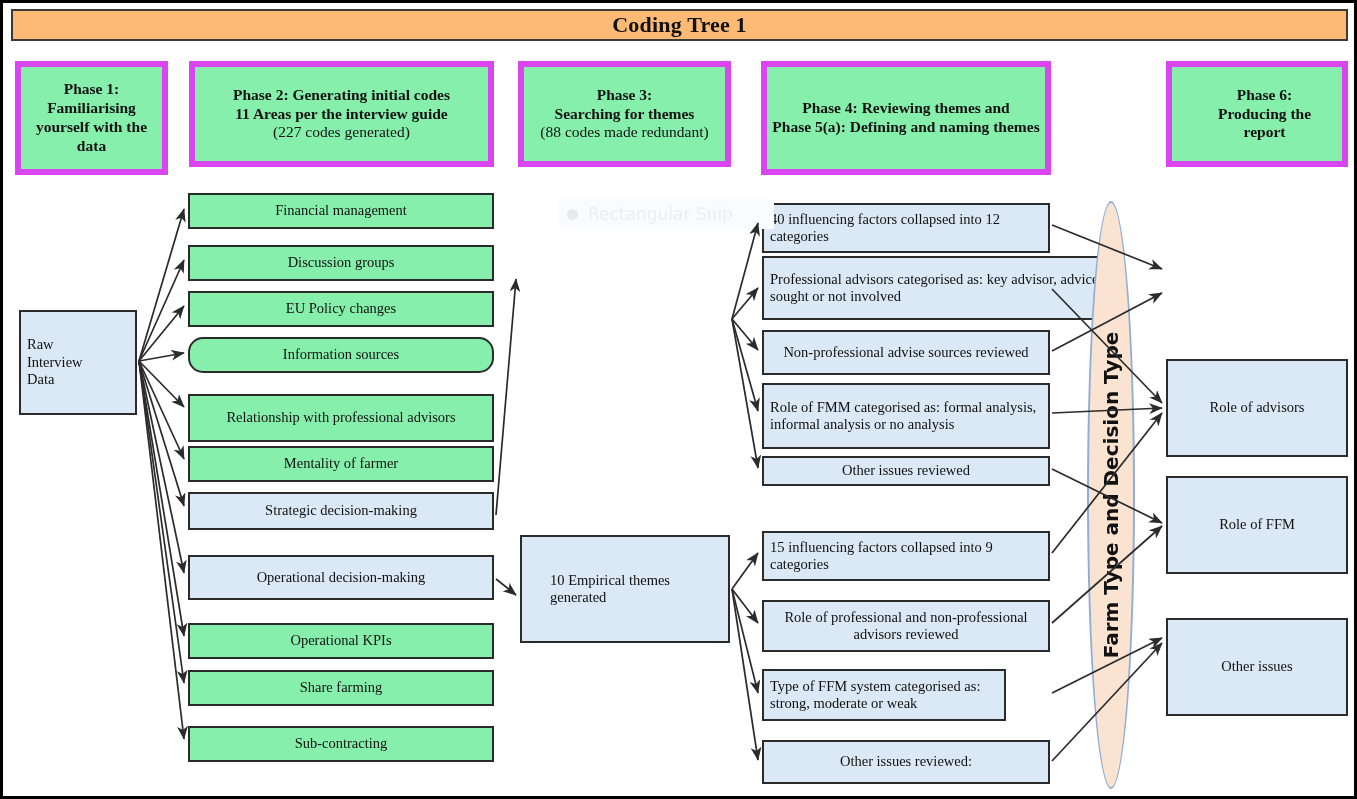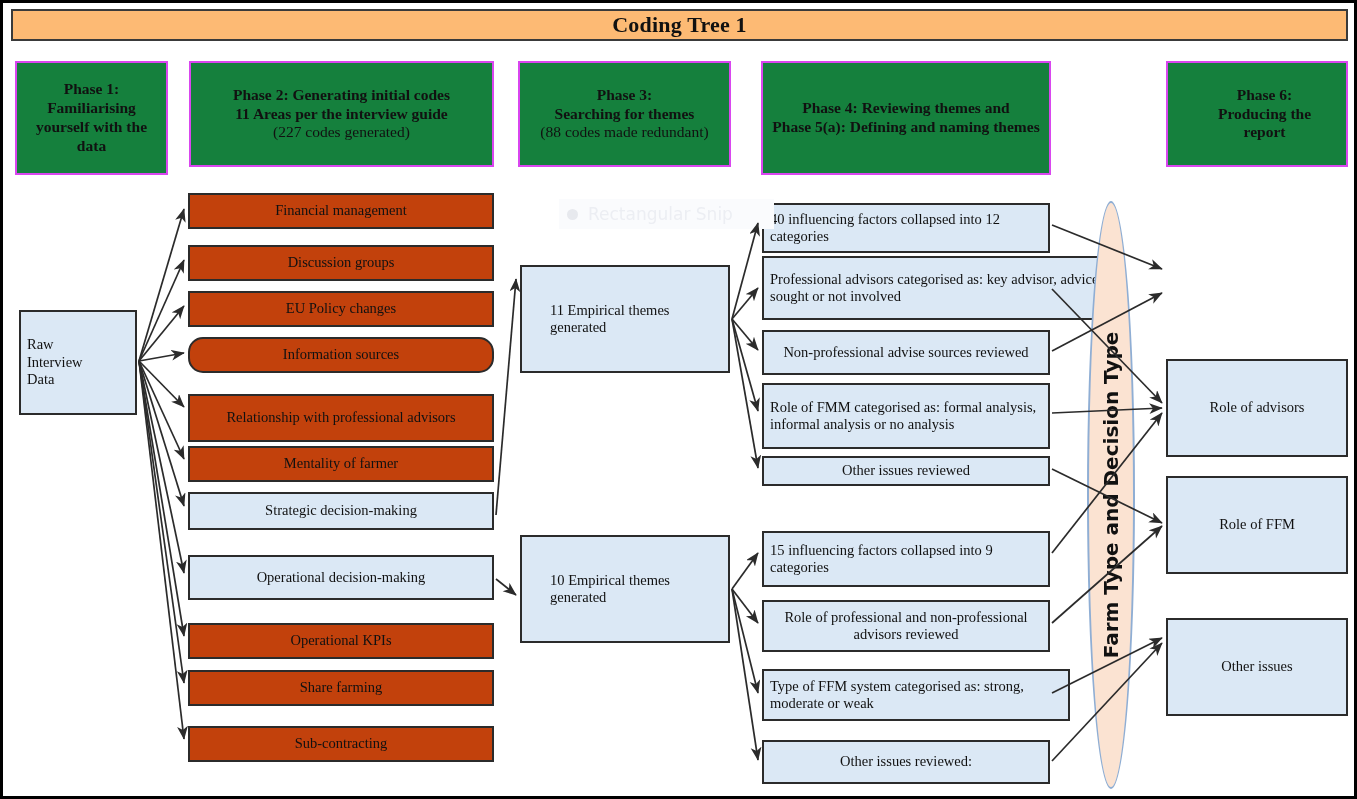--- a/index.html
+++ b/index.html
@@ -16,30 +16,30 @@
   #title-bar{
     position:absolute;left:8px;top:6px;width:1337px;height:32px;
     background:#fdba74;border:2px solid #3a3a3a;box-sizing:border-box;
     display:flex;align-items:center;justify-content:center;
   }
   #title-bar .t{
     font-size:22px;font-weight:bold;color:#111;letter-spacing:.2px;
   }
   
   .phase-box{
-    position:absolute;background:#15803d;border:2px solid #d946ef;
+    position:absolute;background:#86efac;border:6px solid #d946ef;
     box-sizing:border-box;display:flex;align-items:center;justify-content:center;
     text-align:center;font-weight:bold;font-size:15.5px;color:#111;line-height:1.22;
     padding:3px 5px;
   }
   .phase-box .sub{font-weight:normal;}
   
   .node{
     position:absolute;box-sizing:border-box;
-    border:2px solid #2b2b2b;background:#c2410c;
+    border:2px solid #2b2b2b;background:#86efac;
     display:flex;align-items:center;
     font-size:14.5px;color:#111;line-height:1.2;
     padding:2px 6px;
   }
   .node.blue{background:#dbe8f5;}
   .node.center{justify-content:center;text-align:center;}
   .node.left{justify-content:flex-start;text-align:left;}
   
   #ellipse{
     position:absolute;left:1084px;top:198px;width:48px;height:588px;
@@ -127,32 +127,31 @@
   <div class="node center" style="left:185px;top:288px;width:306px;height:36px;">EU Policy changes</div>
   <div class="node center" style="left:185px;top:334px;width:306px;height:36px;border-radius:15px;">Information sources</div>
   <div class="node center" style="left:185px;top:391px;width:306px;height:48px;">Relationship with professional advisors</div>
   <div class="node center" style="left:185px;top:443px;width:306px;height:36px;">Mentality of farmer</div>
   <div class="node blue center" style="left:185px;top:489px;width:306px;height:38px;">Strategic decision-making</div>
   <div class="node blue center" style="left:185px;top:552px;width:306px;height:45px;">Operational decision-making</div>
   <div class="node center" style="left:185px;top:620px;width:306px;height:36px;">Operational KPIs</div>
   <div class="node center" style="left:185px;top:667px;width:306px;height:36px;">Share farming</div>
   <div class="node center" style="left:185px;top:723px;width:306px;height:36px;">Sub-contracting</div>
 
-  <div class="node blue left" style="left:517px;top:262px;width:210px;height:108px;padding-left:28px;">11 Empirical themes generated</div>
   <div class="node blue left" style="left:517px;top:532px;width:210px;height:108px;padding-left:28px;">10 Empirical themes generated</div>
 
   <div class="node blue left" style="left:759px;top:200px;width:288px;height:50px;">40 influencing factors collapsed into 12 categories</div>
   <div class="node blue left" style="left:759px;top:253px;width:348px;height:64px;">Professional advisors categorised as: key advisor, advice sought or not involved</div>
   <div class="node blue center" style="left:759px;top:327px;width:288px;height:45px;">Non-professional advise sources reviewed</div>
   <div class="node blue left" style="left:759px;top:380px;width:288px;height:66px;">Role of FMM categorised as: formal analysis, informal analysis or no analysis</div>
   <div class="node blue center" style="left:759px;top:453px;width:288px;height:30px;">Other issues reviewed</div>
 
-  <div class="node blue left" style="left:759px;top:528px;width:288px;height:56px;">15 influencing factors collapsed into 9 categories</div>
+  <div class="node blue left" style="left:759px;top:528px;width:288px;height:50px;">15 influencing factors collapsed into 9 categories</div>
   <div class="node blue center" style="left:759px;top:597px;width:288px;height:52px;">Role of professional and non-professional advisors reviewed</div>
-  <div class="node blue left" style="left:759px;top:666px;width:308px;height:52px;">Type of FFM system categorised as: strong, moderate or weak</div>
+  <div class="node blue left" style="left:759px;top:666px;width:244px;height:52px;">Type of FFM system categorised as: strong, moderate or weak</div>
   <div class="node blue center" style="left:759px;top:737px;width:288px;height:44px;">Other issues reviewed:</div>
 
   <div id="ellipse"></div>
   <div id="ellipse-label">
     <span>Farm Type and Decision Type</span>
   </div>
 
   <div class="node blue center" style="left:1163px;top:356px;width:182px;height:98px;">Role of advisors</div>
   <div class="node blue center" style="left:1163px;top:473px;width:182px;height:98px;">Role of FFM</div>
   <div class="node blue center" style="left:1163px;top:615px;width:182px;height:98px;">Other issues</div>

